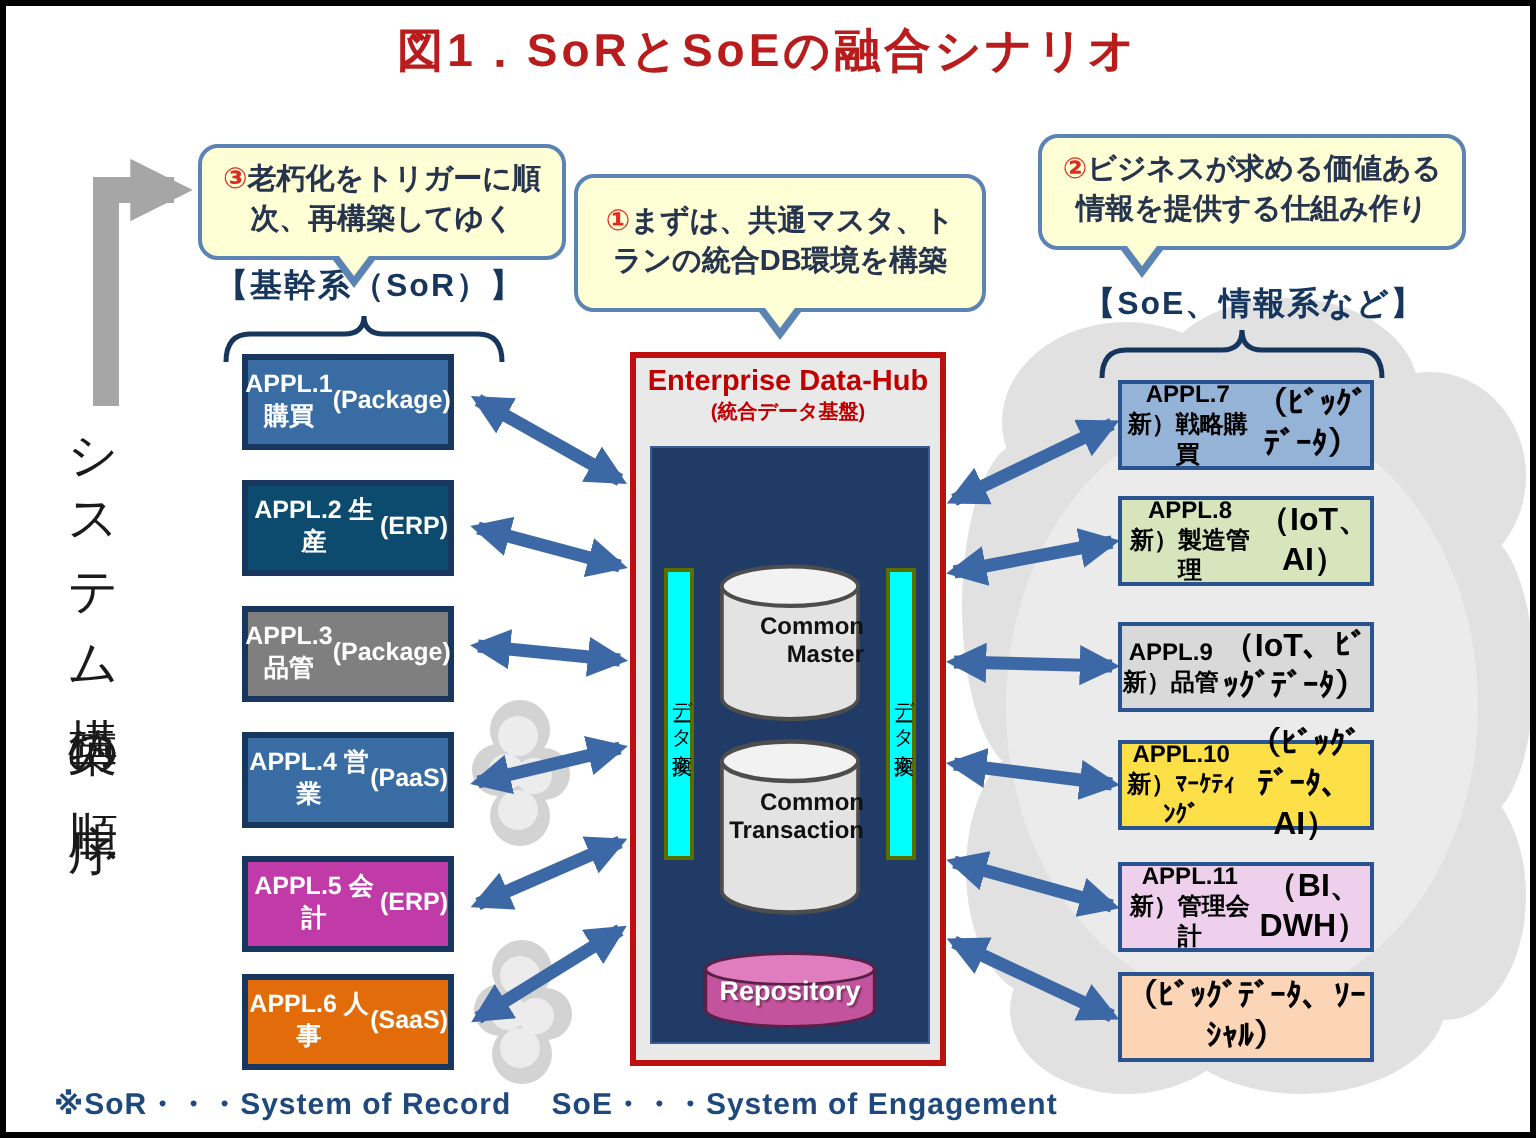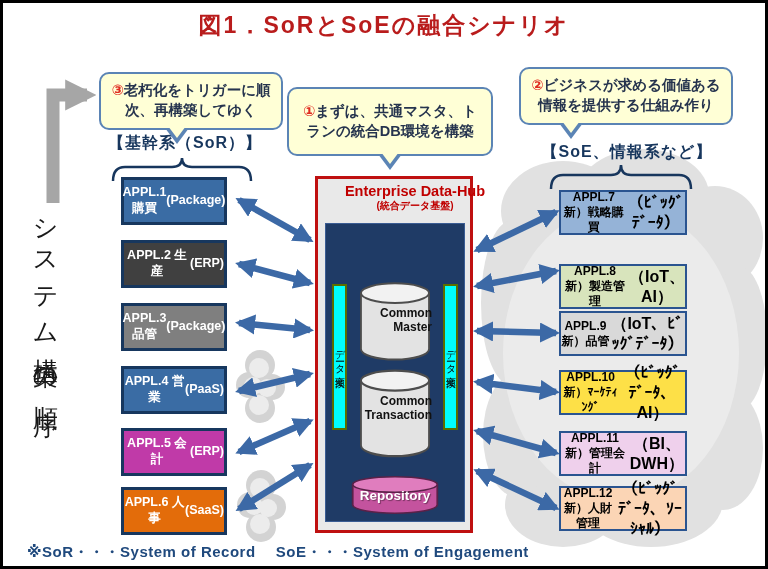--- a/index.html
+++ b/index.html
@@ -47,21 +47,21 @@
     display:flex;flex-direction:row;align-items:center;justify-content:center;line-height:1.25;
   }
   .sor-box{left:118px;width:106px;height:48px;border:3px solid #17375E;color:#fff;font-weight:bold;font-size:12.5px;}
   .soe-box{left:556px;width:128px;height:45px;border:2.5px solid #2A5490;color:#000;font-weight:bold;font-size:12px;}
   .soe-box .sub{font-size:16px;}
   .b1{top:174px;} .b2{top:237px;} .b3{top:300px;} .b4{top:363px;} .b5{top:425px;} .b6{top:484px;}
   .r1{top:187px;} .r2{top:245px;} .r3{top:308px;} .r4{top:367px;} .r5{top:428px;} .r6{top:483px;}
   
   .hub{
     position:absolute;z-index:2;left:312px;top:173px;width:158px;height:357px;
-    background:#E9E9E9;border:3px solid #BF1010;box-sizing:border-box;padding-left:21px;
+    background:#E9E9E9;border:3px solid #BF1010;box-sizing:border-box;
   }
   .hub-title{position:absolute;top:4px;width:100%;text-align:center;color:#C00000;font-weight:bold;font-size:14.5px;}
   .hub-sub{position:absolute;top:20px;width:100%;text-align:center;color:#C00000;font-weight:bold;font-size:10px;}
   .hub-inner{position:absolute;left:7px;top:44px;width:138px;height:297px;background:#1F3B66;border:1px solid #3A5C93;}
   .conv-bar{
     position:absolute;top:60px;width:15px;height:146px;background:#00FFFF;border:2px solid #5A6E00;
     display:flex;align-items:center;justify-content:center;box-sizing:border-box;
   }
   .conv-bar span{writing-mode:vertical-rl;text-orientation:upright;font-size:10px;color:#000;letter-spacing:1px;}
   .conv-left{left:6px;} .conv-right{right:6px;}
@@ -172,21 +172,21 @@
     <div><span class="co-num">②</span><span>ビジネスが求める価値ある情報を提供する仕組み作り</span></div>
   </div>
 
   <div class="col-heading sor-heading">【基幹系（SoR）】</div>
   <div class="col-heading soe-heading">【SoE、情報系など】</div>
 
   <div class="appbox sor-box b1" style="background-color: rgb(58, 108, 164);">
     <span>APPL.1  購買</span>
     <span class="sub">(Package)</span>
   </div>
-  <div class="appbox sor-box b2" style="background-color: #404040;">
+  <div class="appbox sor-box b2" style="background-color: #0c4a6e;">
     <span>APPL.2 生産</span>
     <span class="sub">(ERP)</span>
   </div>
   <div class="appbox sor-box b3" style="background-color: rgb(127, 127, 127);">
     <span>APPL.3 品管</span>
     <span class="sub">(Package)</span>
   </div>
   <div class="appbox sor-box b4" style="background-color: rgb(58, 108, 164);">
     <span>APPL.4 営業</span>
     <span class="sub">(PaaS)</span>
@@ -231,36 +231,35 @@
         </svg>
         <div class="repo-label">Repository</div>
       </div>
     </div>
   </div>
 
   <div class="appbox soe-box r1" style="background-color: rgb(149, 179, 215);">
     <span>APPL.7 新）戦略購買</span>
     <span class="sub">（ﾋﾞｯｸﾞﾃﾞｰﾀ）</span>
   </div>
-  <div class="appbox soe-box r2" style="background-color: rgb(216, 228, 188); margin-top: 16px;">
+  <div class="appbox soe-box r2" style="background-color: rgb(216, 228, 188);">
     <span>APPL.8 新）製造管理</span>
     <span class="sub">（IoT、AI）</span>
   </div>
   <div class="appbox soe-box r3" style="background-color: rgb(217, 217, 217);">
     <span>APPL.9 新）品管</span>
     <span class="sub">（IoT、ﾋﾞｯｸﾞﾃﾞｰﾀ）</span>
   </div>
   <div class="appbox soe-box r4" style="background-color: #fde047;">
     <span>APPL.10 新）ﾏｰｹﾃｨﾝｸﾞ</span>
     <span class="sub">（ﾋﾞｯｸﾞﾃﾞｰﾀ、AI）</span>
   </div>
   <div class="appbox soe-box r5" style="background-color: rgb(239, 208, 236);">
     <span>APPL.11 新）管理会計</span>
     <span class="sub">（BI、DWH）</span>
   </div>
   <div class="appbox soe-box r6" style="background-color: rgb(251, 213, 181);">
-    <span>APPL.12 新）人財管理</span>
     <span class="sub">（ﾋﾞｯｸﾞﾃﾞｰﾀ、ｿｰｼｬﾙ）</span>
   </div>
 
   <div class="footnote">※SoR・・・System of Record　 SoE・・・System of Engagement</div>
 
 </div>
 
 </body></html>

